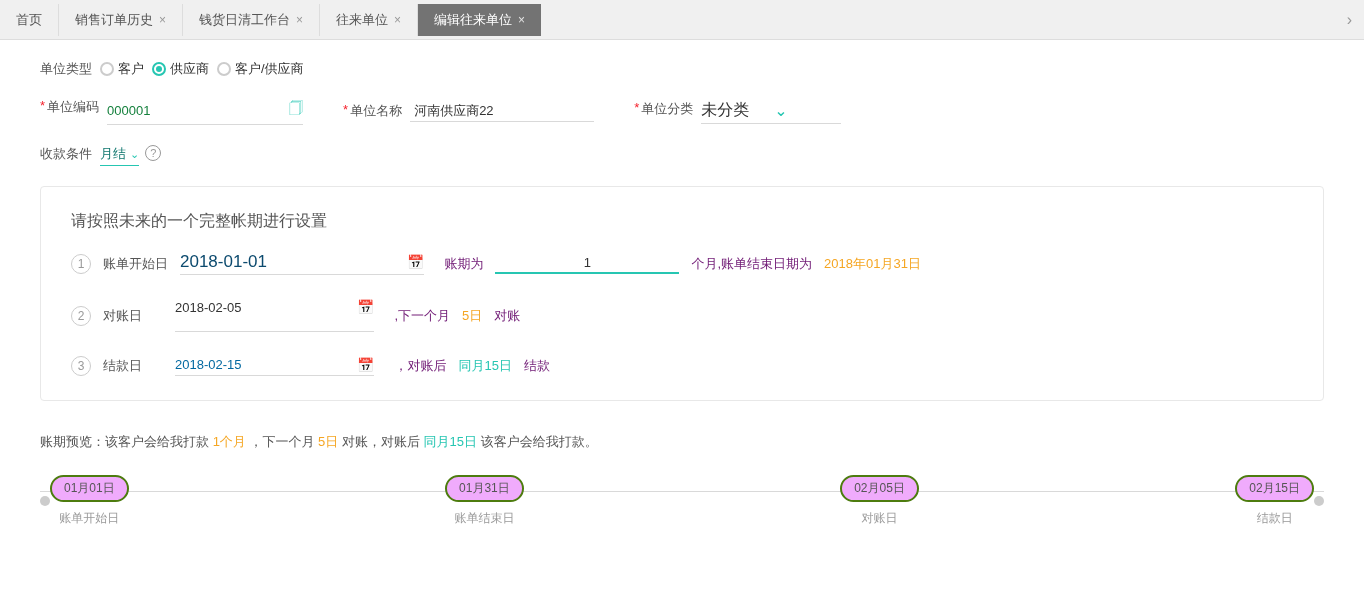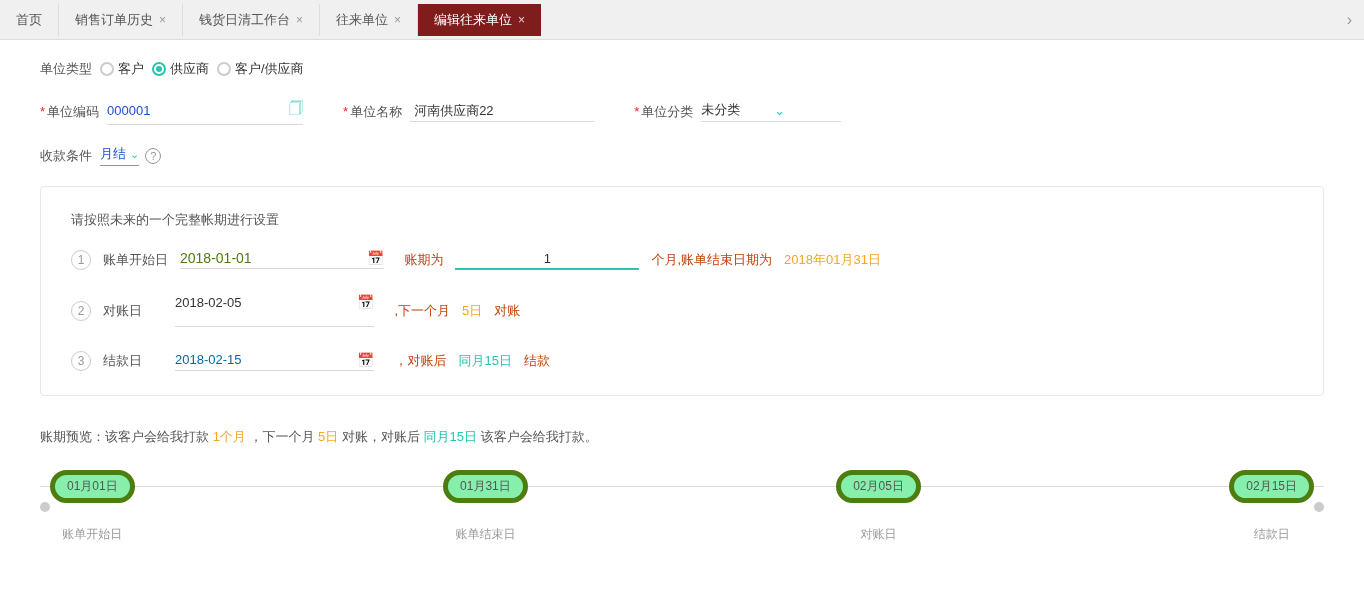--- a/index.html
+++ b/index.html
@@ -21,21 +21,21 @@
       height: 32px;
       cursor: pointer;
       font-size: 13px;
       color: #555;
       border-right: 1px solid #ddd;
       background: #f0f0f0;
       white-space: nowrap;
       gap: 6px;
     }
     .tab.active {
-      background: #7f1d1d;
+      background: #737373;
       color: #fff;
       border-right: none;
     }
     .tab-close {
       font-size: 12px;
       color: #999;
       cursor: pointer;
       line-height: 1;
     }
     .tab.active .tab-close { color: rgba(255,255,255,0.8); }
@@ -59,21 +59,21 @@
 
     
     .form-row {
       display: flex;
       align-items: center;
       margin-bottom: 20px;
       gap: 0;
     }
     .form-item {
       display: flex;
-      align-items: center;
+      align-items: flex-start;
       margin-right: 40px;
     }
     .form-label {
       color: #555;
       margin-right: 8px;
       white-space: nowrap;
       font-size: 13px;
     }
     .required-star {
       color: #f5222d;
@@ -152,39 +152,39 @@
     .dropdown-field {
       display: flex;
       align-items: center;
       border-bottom: 1px solid #d9d9d9;
       padding-bottom: 2px;
       min-width: 140px;
       cursor: pointer;
     }
     .dropdown-field span {
       flex: 1;
-      font-size: 13px;
+      font-size: 16px;
     }
     .dropdown-arrow {
       color: #26c6b2;
       font-size: 12px;
       margin-left: 6px;
     }
 
     
     .payment-dropdown {
       display: flex;
       align-items: center;
       border-bottom: 1px solid #26c6b2;
       padding-bottom: 2px;
       cursor: pointer;
       gap: 4px;
     }
     .payment-value {
-      color: #1d4ed8;
+      color: #0f766e;
       font-size: 13px;
     }
     .payment-arrow {
       color: #26c6b2;
       font-size: 11px;
     }
     .help-icon {
       width: 16px;
       height: 16px;
       border-radius: 50%;
@@ -199,21 +199,21 @@
     }
 
     
     .period-box {
       border: 1px solid #e8e8e8;
       border-radius: 4px;
       padding: 24px 30px;
       margin-bottom: 16px;
     }
     .period-title {
-      font-size: 13px;
+      font-size: 16px;
       color: #555;
       margin-bottom: 20px;
     }
 
     
     .period-row {
       display: flex;
       align-items: center;
       margin-bottom: 24px;
       gap: 12px;
@@ -243,21 +243,21 @@
       outline: none;
       font-size: 13px;
       color: #333;
       padding: 2px 4px;
       min-width: 80px;
       background: transparent;
     }
 
     .text-orange { color: #f5a623; }
     .text-blue { color: #26c6b2; }
-    .text-gray { color: #c2410c; }
+    .text-gray { color: #701a75; }
 
     
     .preview-section {
       padding: 16px 0 0 0;
     }
     .preview-text {
       font-size: 13px;
       color: #555;
       margin-bottom: 24px;
     }
@@ -295,28 +295,28 @@
       position: relative;
       z-index: 1;
     }
     .timeline-item {
       display: flex;
       flex-direction: column;
       align-items: center;
       position: relative;
     }
     .timeline-pill {
-      border: 5px solid #4d7c0f;
+      border: 2px solid #4d7c0f;
       border-radius: 20px;
       padding: 3px 12px;
       font-size: 12px;
       color: #555;
-      background: #86efac;
+      background: #f0abfc;
       white-space: nowrap;
-      margin-bottom: 23px;
+      margin-bottom: 8px;
     }
     .timeline-label {
       font-size: 12px;
       color: #999;
       white-space: nowrap;
     }
   </style>
 </head>
 <body>
 
@@ -363,21 +363,21 @@
         </label>
       </div>
     </div>
   </div>
 
   <div class="form-row">
     <div class="form-item">
       <span class="required-star">*</span>
       <span class="form-label">单位编码</span>
       <div class="input-with-icon">
-        <input type="text" class="" value="000001" style="min-width: 100px; border: none; outline: none; font-size: 13px; color: #1d4ed8; background: transparent;">
+        <input type="text" class="" value="000001" style="min-width: 100px; border: none; outline: none; font-size: 13px; color: #15803d; background: transparent;">
         <span class="calendar-icon">🗍</span>
       </div>
     </div>
     <div class="form-item">
       <span class="required-star">*</span>
       <span class="form-label">单位名称</span>
       <input type="text" class="input-field" value="河南供应商22" style="min-width: 160px;">
     </div>
     <div class="form-item" style="margin-right:0;">
       <span class="required-star">*</span>
@@ -400,21 +400,21 @@
     </div>
   </div>
 
   <div class="period-box">
     <div class="period-title">请按照未来的一个完整帐期进行设置</div>
 
     <div class="period-row">
       <div class="period-num">1</div>
       <span class="period-field-label">账单开始日</span>
       <div class="input-with-icon" style="border-bottom:1px solid #d9d9d9; padding-bottom:2px;">
-        <input type="text" value="2018-01-01" style="border: none; outline: none; font-size: 14px; color: #4d7c0f; background: transparent; min-width: 80px;">
+        <input type="text" value="2018-01-01" style="border: none; outline: none; font-size: 17px; color: #0c4a6e; background: transparent; min-width: 80px;">
         <span class="calendar-icon">📅</span>
       </div>
       <span class="text-gray" style="margin-left:8px;">账期为</span>
       <input type="text" class="blue-input" value="1" style="min-width: 60px; text-align: center;">
       <span class="text-gray">个月,账单结束日期为</span>
       <span class="text-orange">2018年01月31日</span>
     </div>
 
     <div class="period-row">
       <div class="period-num">2</div>

